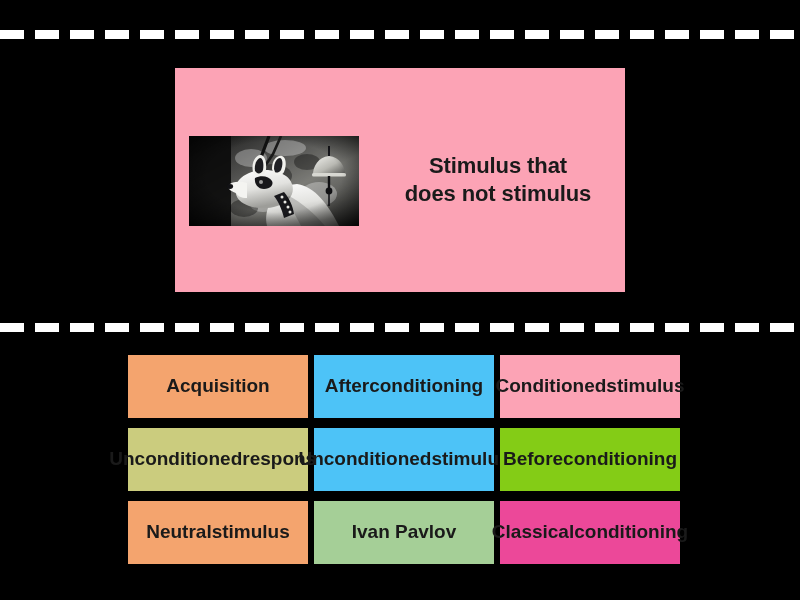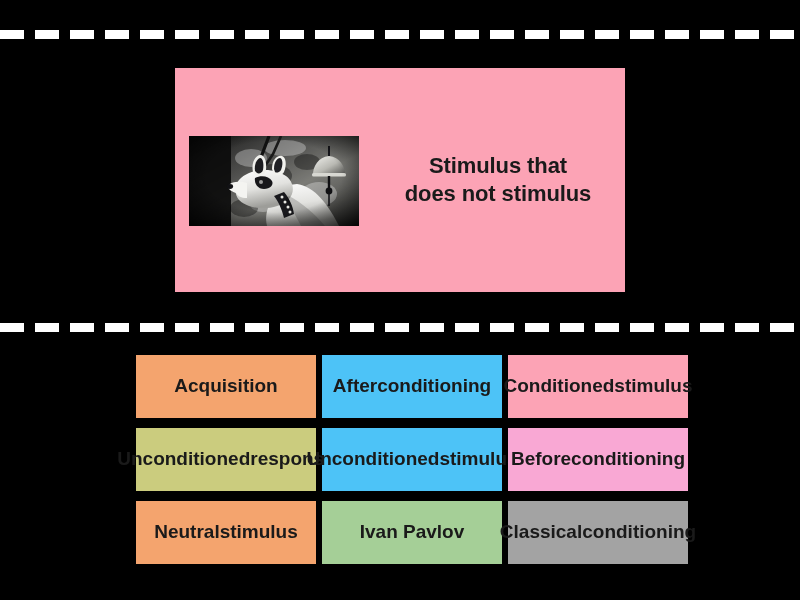--- a/index.html
+++ b/index.html
@@ -74,21 +74,21 @@
     font-weight: bold;
     line-height: 1.28;
     text-align: center;
     letter-spacing: -0.1px;
   }
   #prompt-text .line { display: block; white-space: nowrap; }
 
   
   #answer-grid {
     position: absolute;
-    left: 136px;
+    left: 128px;
     top: 355px;
     width: 568px;
     height: 210px;
     display: grid;
     grid-template-columns: 180px 180px 180px;
     grid-template-rows: 63px 63px 63px;
     column-gap: 6px;
     row-gap: 10px;
   }
 
@@ -216,30 +216,30 @@
         <span>stimulus</span>
       </div>
       <div class="tile" style="background: rgb(203, 204, 126);">
         <span>Unconditioned</span>
         <span>response</span>
       </div>
       <div class="tile" style="background: rgb(77, 195, 247);">
         <span>Unconditioned</span>
         <span>stimulus</span>
       </div>
-      <div class="tile" style="background: #f9a8d4;">
+      <div class="tile" style="background: #84cc16;">
         <span>Before</span>
         <span>conditioning</span>
       </div>
       <div class="tile" style="background: rgb(244, 164, 110);">
         <span>Neutral</span>
         <span>stimulus</span>
       </div>
       <div class="tile" style="background: rgb(165, 207, 151);">
         <span>Ivan Pavlov</span>
       </div>
-      <div class="tile" style="background: #a3a3a3; align-items: center;">
+      <div class="tile" style="background: #ec4899; align-items: center;">
         <span>Classical</span>
         <span>conditioning</span>
       </div>
     </div>
 
 </div>
 
 </body></html>

